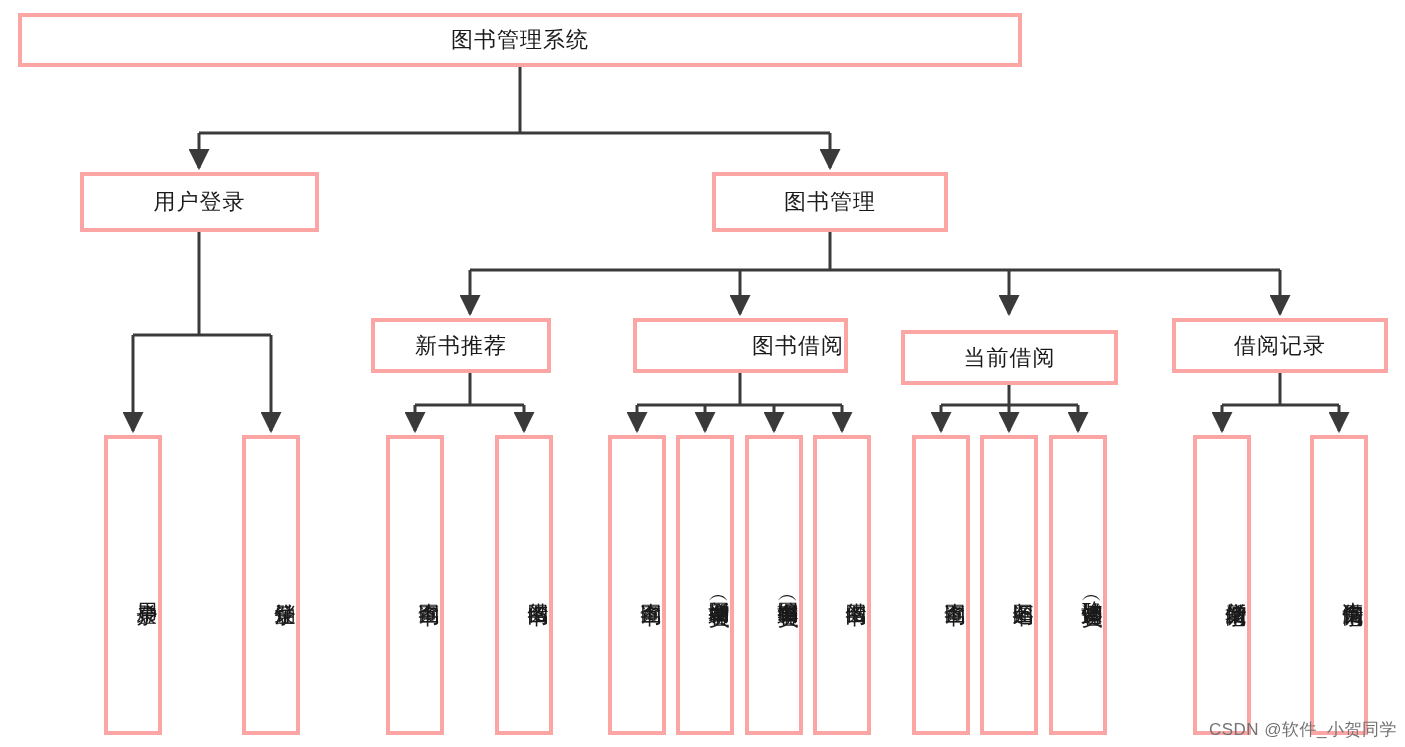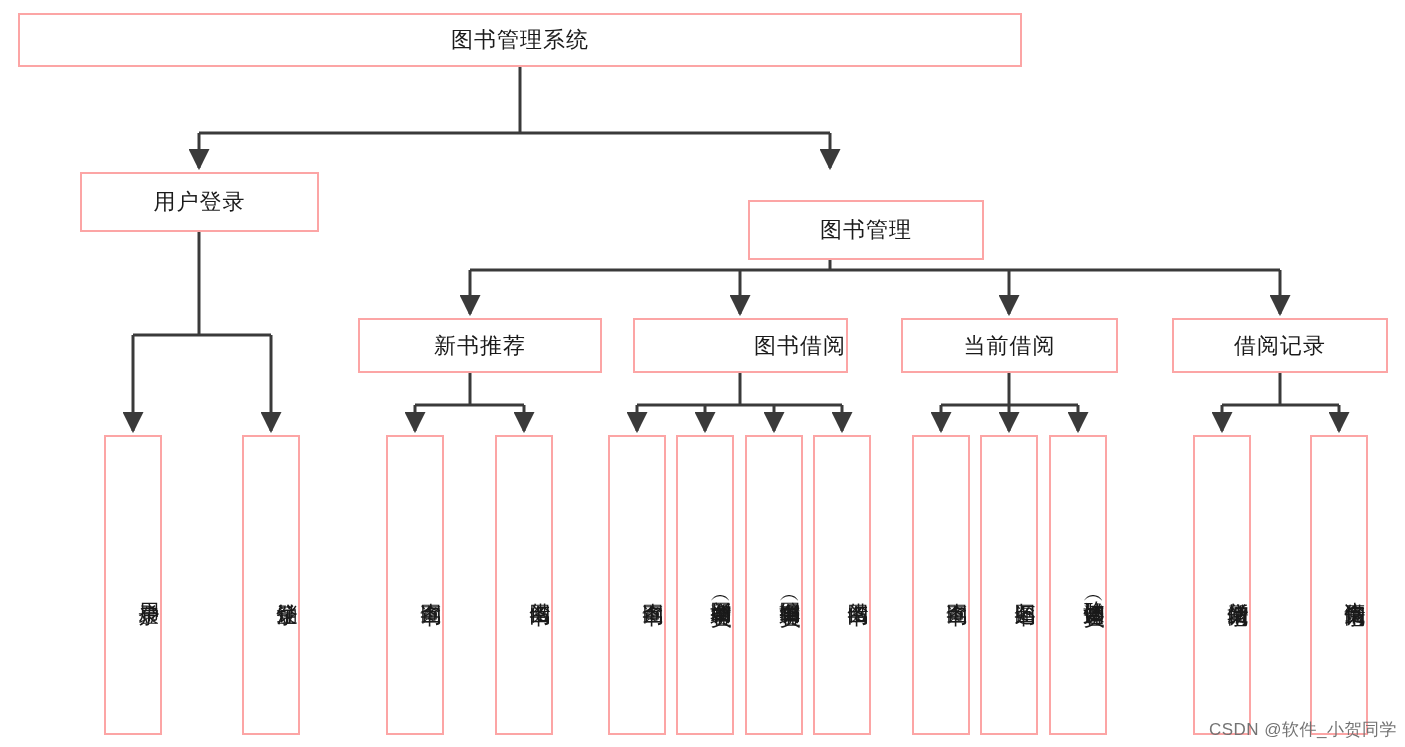--- a/index.html
+++ b/index.html
@@ -21,21 +21,21 @@
     position: absolute;
     left: 0;
     top: 0;
     width: 1405px;
     height: 747px;
   }
   .node {
     position: absolute;
     box-sizing: border-box;
     background: #ffffff;
-    border: 2px solid #fca5a5;
+    border: 4px solid #fca5a5;
     display: flex;
     align-items: center;
     justify-content: center;
     color: #1a1a1a;
   }
   .node.horizontal {
     font-size: 22px;
     letter-spacing: 1px;
     white-space: nowrap;
   }
@@ -123,31 +123,31 @@
     </g>
   </svg>
 
   <div class="node horizontal root-node" style="left:18px; top:13px; width:1004px; height:54px;">
     <span class="node-label">图书管理系统</span>
   </div>
 
   <div class="node horizontal" style="left:80px; top:172px; width:239px; height:60px;">
     <span class="node-label">用户登录</span>
   </div>
-  <div class="node horizontal" style="left:748px; top:172px; width:236px; height:60px;margin-top:28px;">
+  <div class="node horizontal" style="left:712px; top:172px; width:236px; height:60px;">
     <span class="node-label">图书管理</span>
   </div>
 
-  <div class="node horizontal" style="left:358px; top:318px; width:244px; height:55px;">
+  <div class="node horizontal" style="left:371px; top:318px; width:180px; height:55px;">
     <span class="node-label">新书推荐</span>
   </div>
   <div class="node horizontal" style="left:633px; top:318px; width:215px; height:55px;justify-content:flex-end;">
     <span class="node-label">图书借阅</span>
   </div>
-  <div class="node horizontal" style="left:901px; top:318px; width:217px; height:55px;">
+  <div class="node horizontal" style="left:901px; top:330px; width:217px; height:55px;">
     <span class="node-label">当前借阅</span>
   </div>
   <div class="node horizontal" style="left:1172px; top:318px; width:216px; height:55px;">
     <span class="node-label">借阅记录</span>
   </div>
 
   <div class="node vertical" style="left:104px; top:435px; width:58px; height:300px;">
     <span class="node-label">用户登录</span>
   </div>
   <div class="node vertical" style="left:242px; top:435px; width:58px; height:300px;">

